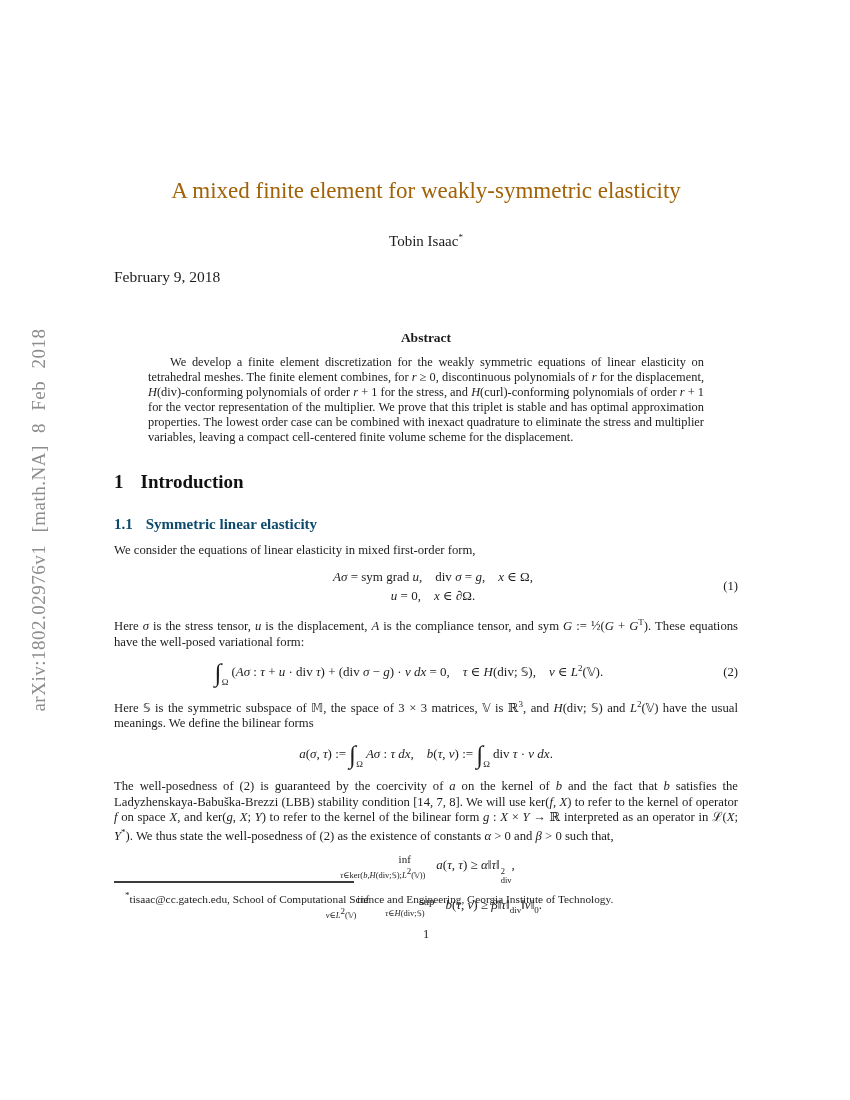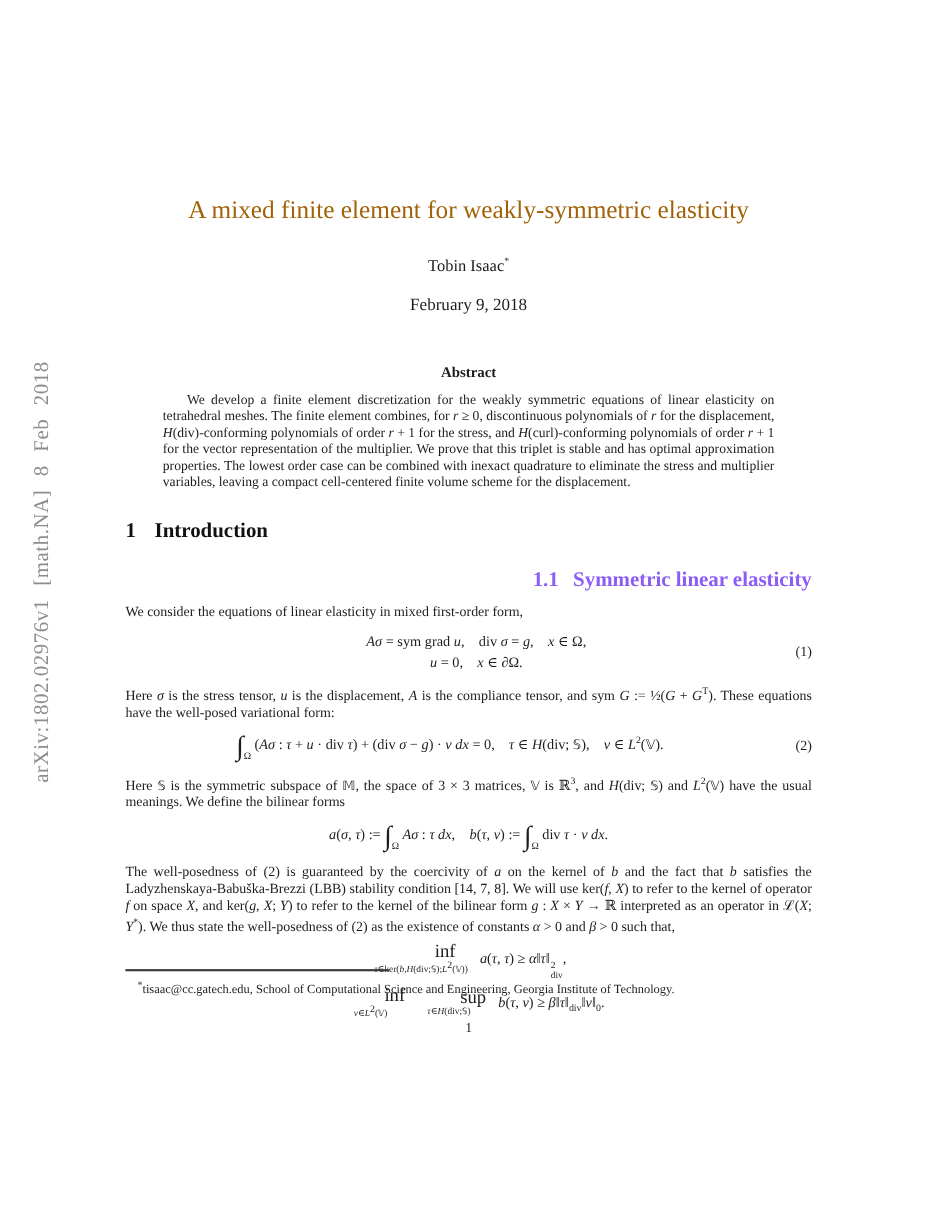--- a/index.html
+++ b/index.html
@@ -40,21 +40,20 @@
     font-weight:normal;
     color:#a16207;
   }
   .paper-author {
     margin-top:28px;
     text-align:center;
     font-size:15px;
   }
   .paper-date {
     margin-top:18px;
-    text-align:center;
     font-size:15.5px;
   }
 
   .abstract { margin-top:44px; padding:0 34px; }
   .abstract-heading {
     text-align:center;
     font-size:13.5px;
     font-weight:bold;
   }
   .abstract-body {
@@ -67,24 +66,23 @@
 
   .section-heading {
     margin-top:26px;
     font-size:19px;
     font-weight:bold;
     color:#111;
   }
   .section-heading .sec-num { margin-right:17px; }
   .subsection-heading {
     margin-top:23px;
-    font-size:19px;
+    font-size:15px;
     font-weight:bold;
-    color:#8b5cf6;
-    text-align:right;
+    color:#0c4a6e;
   }
   .subsection-heading .sec-num { margin-right:13px; }
 
   .body-par {
     margin-top:10px;
     font-size:12.7px;
     line-height:15.2px;
     text-align:justify;
   }
 
@@ -111,21 +109,21 @@
   sup { font-size:9px; }
   sub { font-size:9px; }
   .bb { font-family:"DejaVu Sans","DejaVu Serif",sans-serif; font-size:0.92em; }
   .limop {
     display:inline-flex;
     flex-direction:column;
     align-items:center;
     vertical-align:middle;
     margin:0 3px;
   }
-  .limop .lim-top { font-size:17px; line-height:14px;padding-left:44px; }
+  .limop .lim-top { font-size:11px; line-height:14px;padding-left:44px; }
   .limop .lim-bot { font-size:8.5px; line-height:10px; white-space:nowrap; }
   .supsub {
     display:inline-flex;
     flex-direction:column;
     align-items:flex-start;
     font-size:8.5px;
     line-height:9px;
     vertical-align:-5px;
     margin-left:1px;
   }

